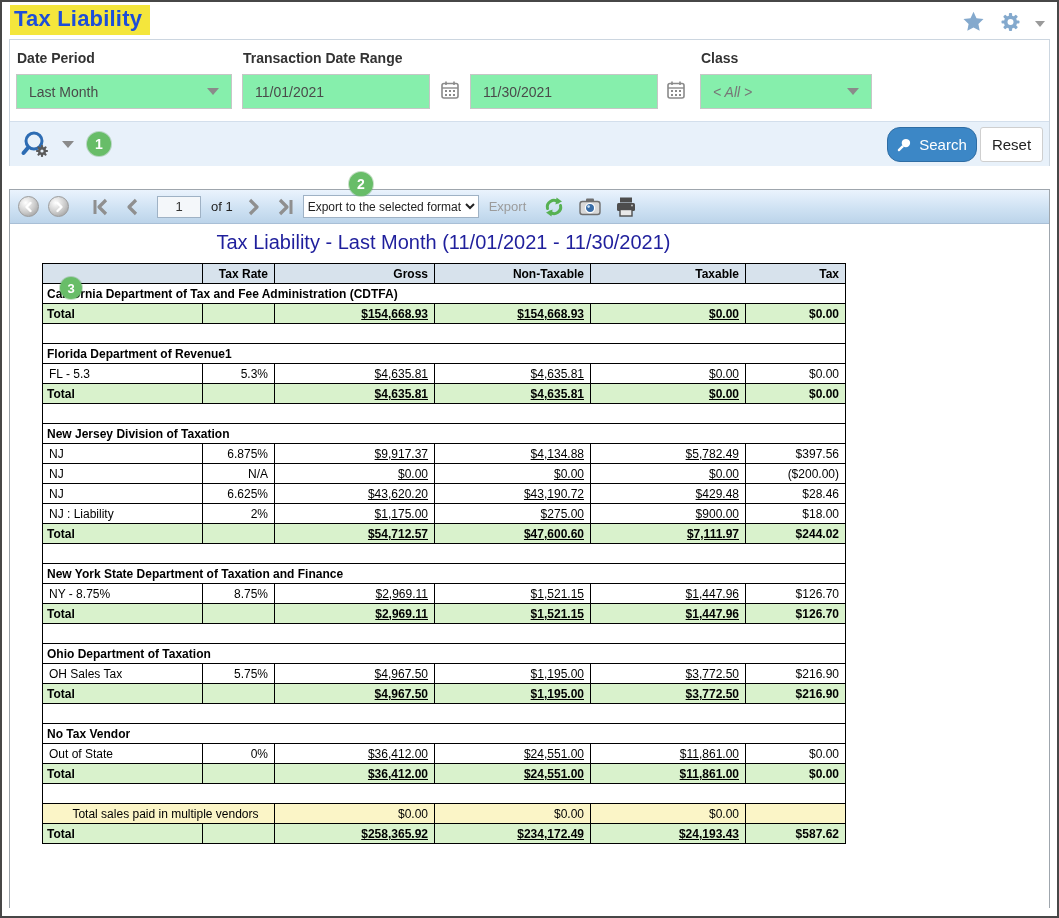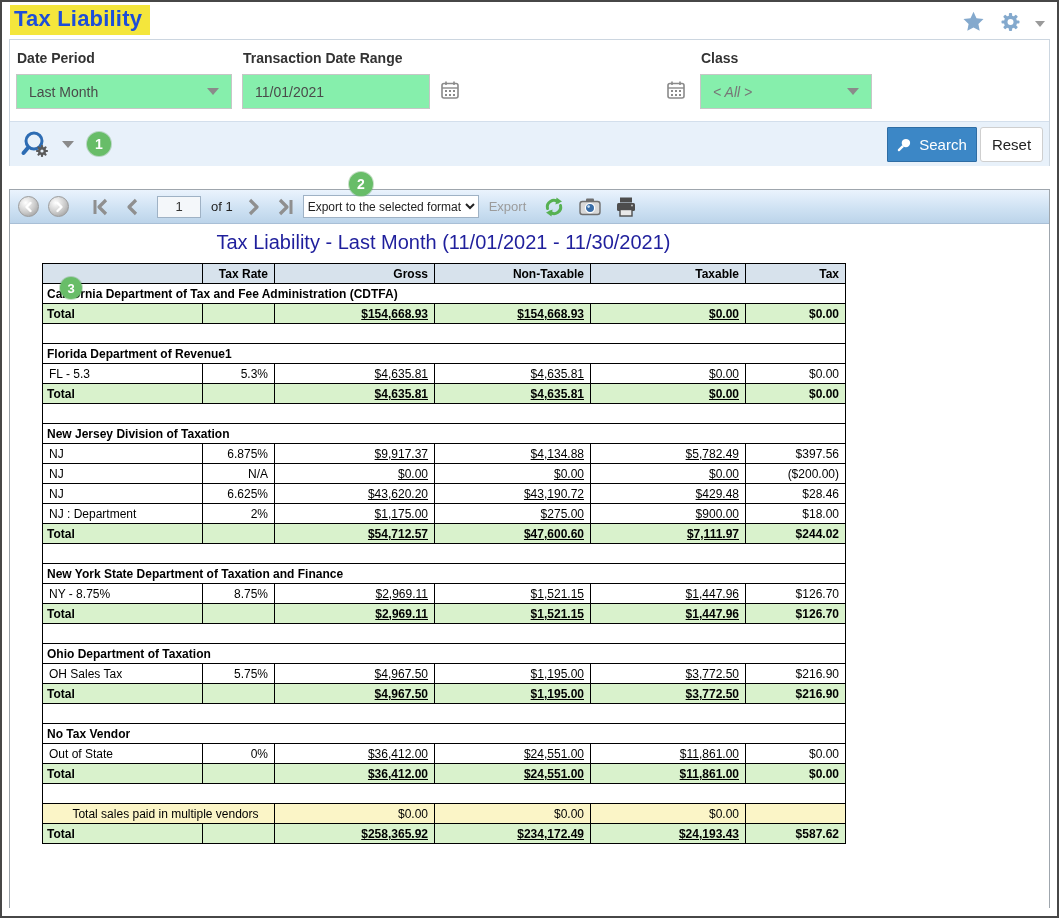--- a/index.html
+++ b/index.html
@@ -39,21 +39,21 @@
     background:#e8f1fa; border-top:1px solid #d3dfec;
   }
   .badge {
     position:absolute; width:24px; height:24px; border-radius:50%;
     background:#68bd68; color:#fff; font-size:14px; font-weight:bold;
     display:flex; align-items:center; justify-content:center;
     box-shadow:0 0 0 1px rgba(90,160,90,.35); z-index:6;
   }
   .btn-search {
     position:absolute; right:72px; top:5px; width:90px; height:35px;
-    background:#3c87c6; border:1px solid #2e6da4; border-radius:1px;
+    background:#3c87c6; border:1px solid #2e6da4; border-radius:13px;
     color:#fff; font-size:15px; display:flex; align-items:center; justify-content:center; gap:7px; cursor:pointer;
   }
   .btn-reset {
     position:absolute; right:6px; top:5px; width:63px; height:35px;
     background:#fff; border:1px solid #cfcfcf; border-radius:3px;
     color:#222; font-size:15px; cursor:pointer;
   }
 
   
   .report-panel {
@@ -158,20 +158,23 @@
           <rect x="6" y="11" width="2" height="2"></rect>
             <rect x="10" y="11" width="2" height="2"></rect>
             <rect x="14" y="11" width="2" height="2"></rect>
           <rect x="6" y="15" width="2" height="2"></rect>
             <rect x="10" y="15" width="2" height="2"></rect>
             <rect x="14" y="15" width="2" height="2"></rect>
         </g>
       </svg>
     </button>
 
+    <div class="ctl" style="left:460px; width:188px;">
+      <span class="val">11/30/2021</span>
+    </div>
     <button class="cal-btn" style="left:654px;">
       <svg width="22" height="22" viewBox="0 0 22 22">
         <rect x="3" y="4.5" width="16" height="14.5" rx="2" fill="#fff" stroke="#8a8a8a" stroke-width="1.6"></rect>
         <line x1="3" y1="9" x2="19" y2="9" stroke="#8a8a8a" stroke-width="1.4"></line>
         <line x1="7" y1="2.5" x2="7" y2="6" stroke="#8a8a8a" stroke-width="1.6"></line>
         <line x1="15" y1="2.5" x2="15" y2="6" stroke="#8a8a8a" stroke-width="1.6"></line>
         <g fill="#8a8a8a">
           <rect x="6" y="11" width="2" height="2"></rect>
             <rect x="10" y="11" width="2" height="2"></rect>
             <rect x="14" y="11" width="2" height="2"></rect>
@@ -375,21 +378,21 @@
             </tr>
             <tr>
               <td class="c0">NJ</td>
               <td class="rate">6.625%</td>
               <td class="amt link">$43,620.20</td>
               <td class="amt link">$43,190.72</td>
               <td class="amt link">$429.48</td>
               <td class="amt">$28.46</td>
             </tr>
             <tr>
-              <td class="c0">NJ : Department</td>
+              <td class="c0">NJ : Liability</td>
               <td class="rate">2%</td>
               <td class="amt link">$1,175.00</td>
               <td class="amt link">$275.00</td>
               <td class="amt link">$900.00</td>
               <td class="amt">$18.00</td>
             </tr>
             <tr class="total">
               <td class="c0">Total</td>
               <td class="rate"></td>
               <td class="amt link">$54,712.57</td>

